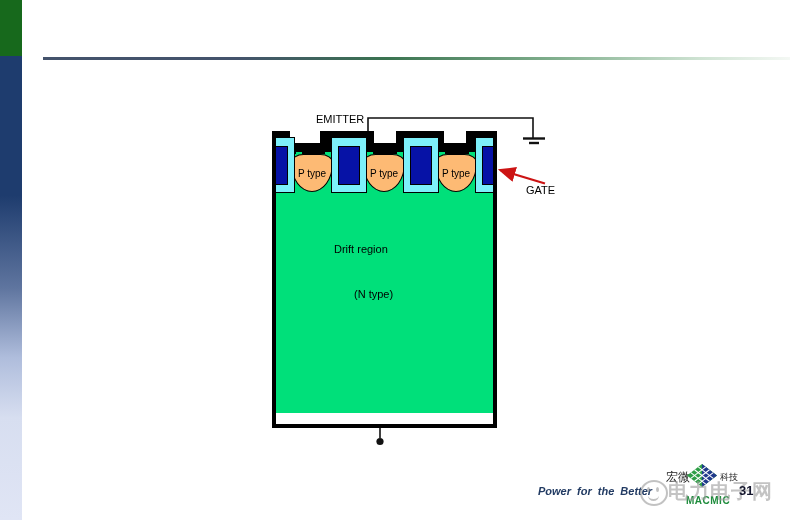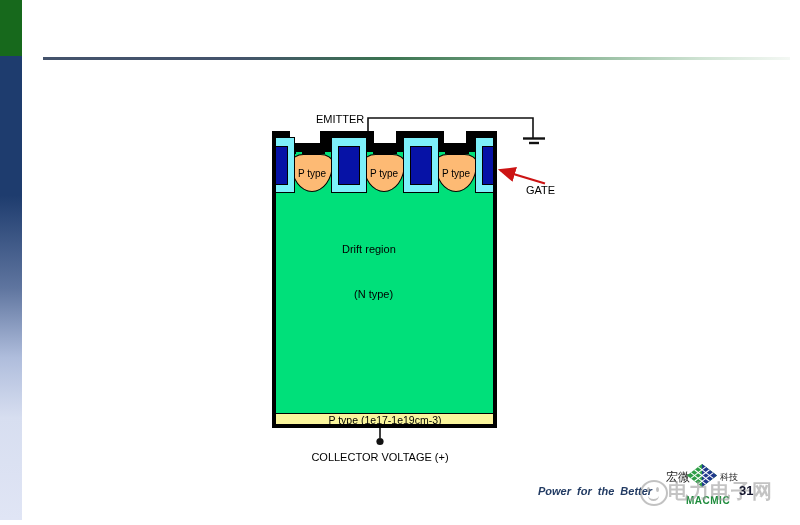--- a/index.html
+++ b/index.html
@@ -41,21 +41,21 @@
   .sborder{position:absolute;background:#000;}
   .bl{left:272px;top:131px;width:4px;height:297px;}
   .br{left:493px;top:131px;width:4px;height:297px;}
   .bb{left:272px;top:424px;width:225px;height:4px;}
 
   
   .lbl{position:absolute;color:#000;font-size:11px;white-space:nowrap;text-align:center;}
   .emitter{left:316px;top:113px;}
   .gate{left:526px;top:184px;}
   .collector-v{left:310px;top:451px;width:140px;text-align:center;}
-  .drift-l1{left:342px;top:243px;}
+  .drift-l1{left:334px;top:243px;}
   .drift-l2{left:354px;top:268px;margin-top:20px;}
 
   
   .wires{position:absolute;left:0;top:0;width:800px;height:525px;pointer-events:none;}
 
   
   .slogan{position:absolute;left:538px;top:485px;font-size:11px;font-weight:bold;font-style:italic;
     color:#223B63;word-spacing:3px;white-space:nowrap;}
   .logo-left{position:absolute;left:666px;top:469px;font-size:12px;color:#222;white-space:nowrap;}
   .logo-right{position:absolute;left:720px;top:471px;font-size:9px;color:#222;white-space:nowrap;}
@@ -112,34 +112,30 @@
     <div class="trench t2">
         <div class="poly"></div>
       </div>
     <div class="trench t3">
         <div class="poly"></div>
       </div>
     <div class="trench t4">
         <div class="poly"></div>
       </div>
 
-    <div class="collector-layer">
-      <span>P type (1e17-1e19cm-3)</span>
-    </div>
   </div>
 
   <div class="sborder bl"></div>
   <div class="sborder br"></div>
   <div class="sborder bb"></div>
 
   <div class="lbl emitter">EMITTER</div>
   <div class="lbl gate">GATE</div>
   <div class="lbl drift-l1">Drift region</div>
   <div class="lbl drift-l2">(N type)</div>
-  <div class="lbl collector-v">COLLECTOR VOLTAGE (+)</div>
 
   <div class="slogan">Power for the Better</div>
   <span class="logo-left">宏微</span>
   <svg class="logo-diamond" width="30" height="27" viewBox="0 0 34 26">
     <polygon points="17,0 34,13 17,26 0,13" fill="#2E9E46"></polygon>
     <polygon points="17,0 34,13 17,26" fill="#20398C"></polygon>
     <g stroke="#ffffff" stroke-width="1.2">
       <line x1="4.25" y1="9.75" x2="21.25" y2="22.75"></line>
       <line x1="8.5" y1="6.5" x2="25.5" y2="19.5"></line>
       <line x1="12.75" y1="3.25" x2="29.75" y2="16.25"></line>

